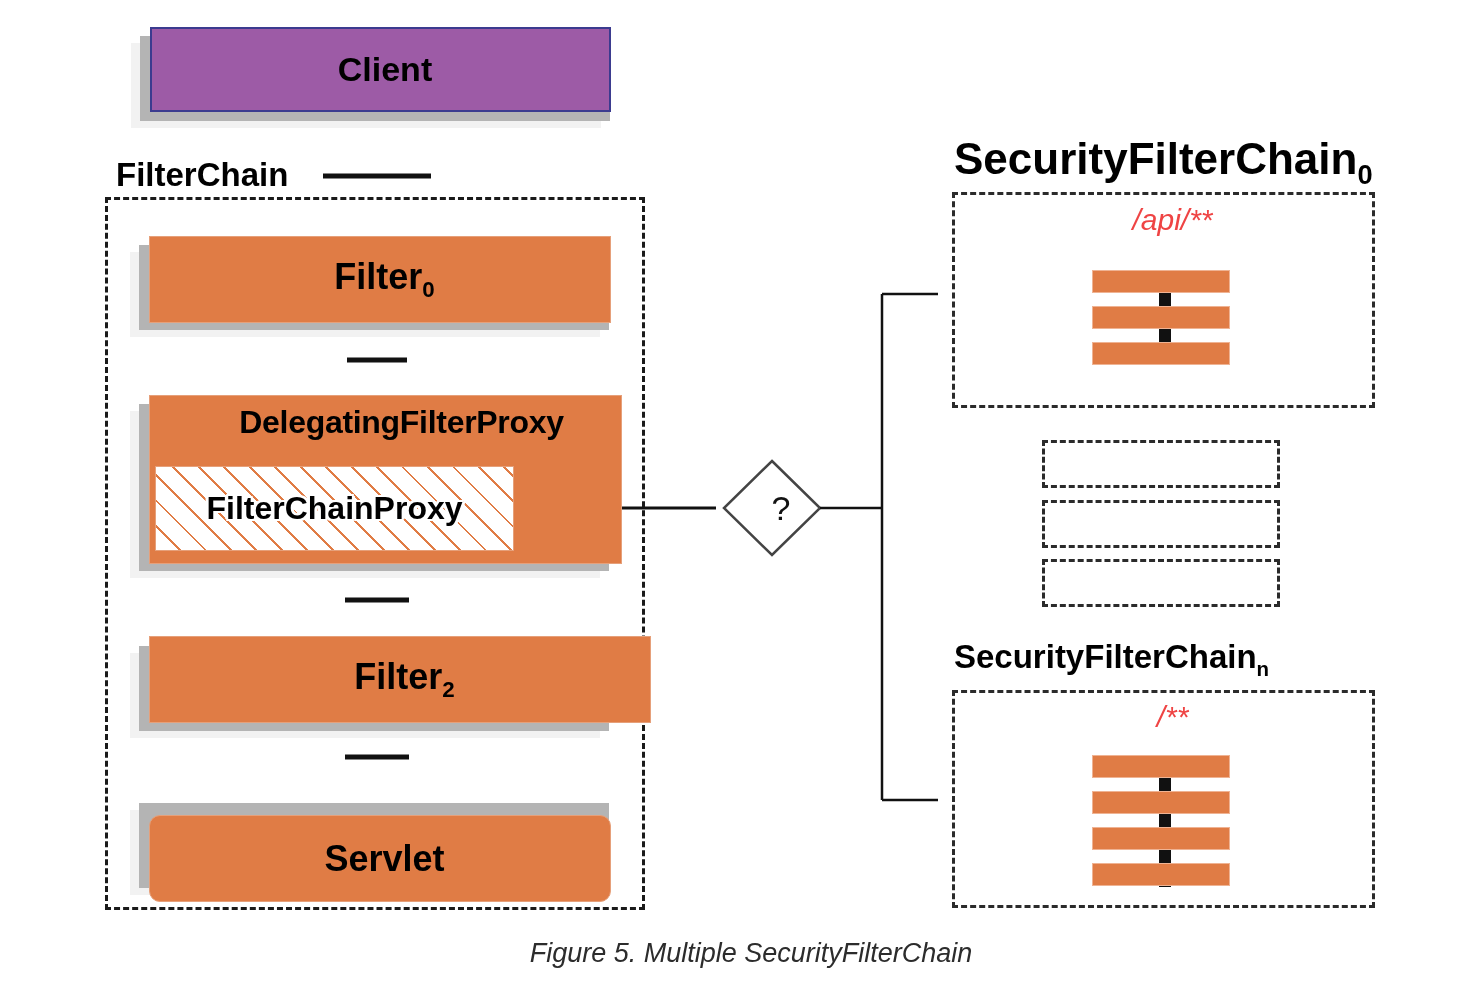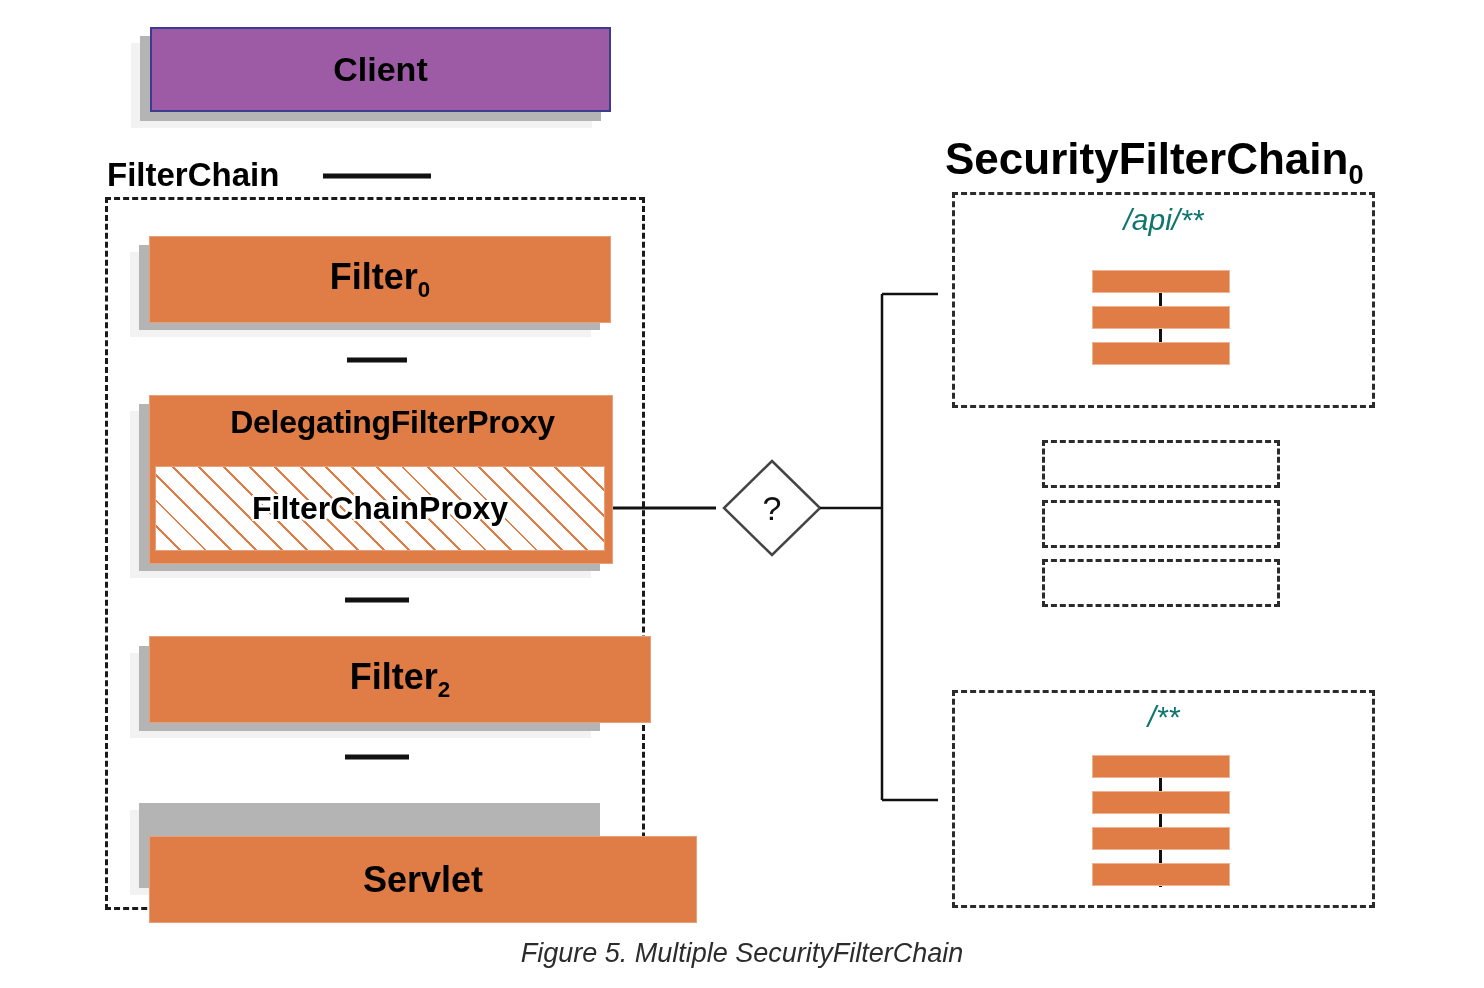--- a/index.html
+++ b/index.html
@@ -10,21 +10,21 @@
   body {
     font-family: "Liberation Sans", sans-serif;
   }
   #canvas {
     position: relative;
     width: 1484px;
     height: 988px;
     background: #ffffff;
     overflow: hidden;
   }
-  .abs { position: absolute; }
+  .abs { position: absolute; padding-left: 9px; }
 
   
   .shadow-outer {
     background: #f2f2f2;
   }
   .shadow-inner {
     background: #b4b4b4;
   }
 
   
@@ -108,21 +108,21 @@
   }
 
   
   .label-bold {
     font-weight: bold;
     color: #000;
     white-space: nowrap;
   }
   .label-italic {
     font-style: italic;
-    color: #0f766e;
+    color: #ef4444;
     white-space: nowrap;
   }
   .caption {
     font-style: italic;
     color: #2c2c2c;
     font-size: 27px;
     text-align: center;
     width: 100%;
   }
 
@@ -209,53 +209,54 @@
   <div class="abs shadow-inner" style="left:139px; top:245px; width:461px; height:85px;"></div>
   <div class="abs box box-orange" style="left:149px; top:236px; width:462px; height:87px;">
     <span><span>Filter</span><span class="sub">0</span></span>
   </div>
 
   <div class="abs shadow-outer" style="left:130px; top:411px; width:461px; height:167px;"></div>
   <div class="abs shadow-inner" style="left:139px; top:404px; width:461px; height:167px;"></div>
   <div class="abs box-dfp" style="left:149px; top:395px; width:462px; height:167px;">
     <div class="dfp-title">DelegatingFilterProxy</div>
   </div>
-  <div class="box-fcp" style="left:155px; top:466px; width:450px; height:85px;">
+  <div class="box-fcp" style="left:155px; top:466px; width:359px; height:85px;">
     <span>FilterChainProxy</span>
   </div>
 
   <div class="abs shadow-outer" style="left:130px; top:653px; width:461px; height:85px;"></div>
   <div class="abs shadow-inner" style="left:139px; top:646px; width:461px; height:85px;"></div>
   <div class="abs box box-orange" style="left:149px; top:636px; width:502px; height:87px;">
     <span><span>Filter</span><span class="sub">2</span></span>
   </div>
 
   <div class="abs shadow-outer" style="left:130px; top:810px; width:461px; height:85px;"></div>
   <div class="abs shadow-inner" style="left:139px; top:803px; width:461px; height:85px;"></div>
-  <div class="abs box box-orange" style="left:149px; top:836px; width:548px; height:87px;">
+  <div class="abs box box-orange" style="left:149px; top:815px; width:462px; height:87px;border-radius:11px;">
     <span>Servlet</span>
   </div>
 
   <div class="abs" style="left:752px; top:487px; width:40px; height:42px; font-size:34px; color:#111; text-align:center; line-height:42px;">?</div>
 
   <div class="abs label-bold" style="left:945px; top:134px; font-size:44px;"><span>SecurityFilterChain</span><span class="sub">0</span></div>
 
   <div class="abs dashed-thin" style="left:952px; top:192px; width:423px; height:216px;"></div>
 
   <div class="abs label-italic" style="left:952px; top:203px; width:423px; text-align:center; font-size:30px;">/api/**</div>
 
   <div class="abs mini-connector" style="left:1159px; top:280px; width:3px; height:80px;"></div>
   <div class="abs mini-bar" style="left:1092px; top:270px; width:138px; height:23px;"></div>
   <div class="abs mini-bar" style="left:1092px; top:306px; width:138px; height:23px;"></div>
   <div class="abs mini-bar" style="left:1092px; top:342px; width:138px; height:23px;"></div>
 
   <div class="abs dashed-thin" style="left:1042px; top:440px; width:238px; height:48px;"></div>
   <div class="abs dashed-thin" style="left:1042px; top:500px; width:238px; height:48px;"></div>
   <div class="abs dashed-thin" style="left:1042px; top:559px; width:238px; height:48px;"></div>
 
+  <div class="abs label-bold" style="left:945px; top:638px; font-size:33px;"><span>SecurityFilterChain</span><span class="sub">n</span></div>
 
   <div class="abs dashed-thin" style="left:952px; top:690px; width:423px; height:218px;"></div>
 
   <div class="abs label-italic" style="left:952px; top:700px; width:423px; text-align:center; font-size:30px;">/**</div>
 
   <div class="abs mini-connector" style="left:1159px; top:765px; width:3px; height:122px;"></div>
   <div class="abs mini-bar" style="left:1092px; top:755px; width:138px; height:23px;"></div>
   <div class="abs mini-bar" style="left:1092px; top:791px; width:138px; height:23px;"></div>
   <div class="abs mini-bar" style="left:1092px; top:827px; width:138px; height:23px;"></div>
   <div class="abs mini-bar" style="left:1092px; top:863px; width:138px; height:23px;"></div>

